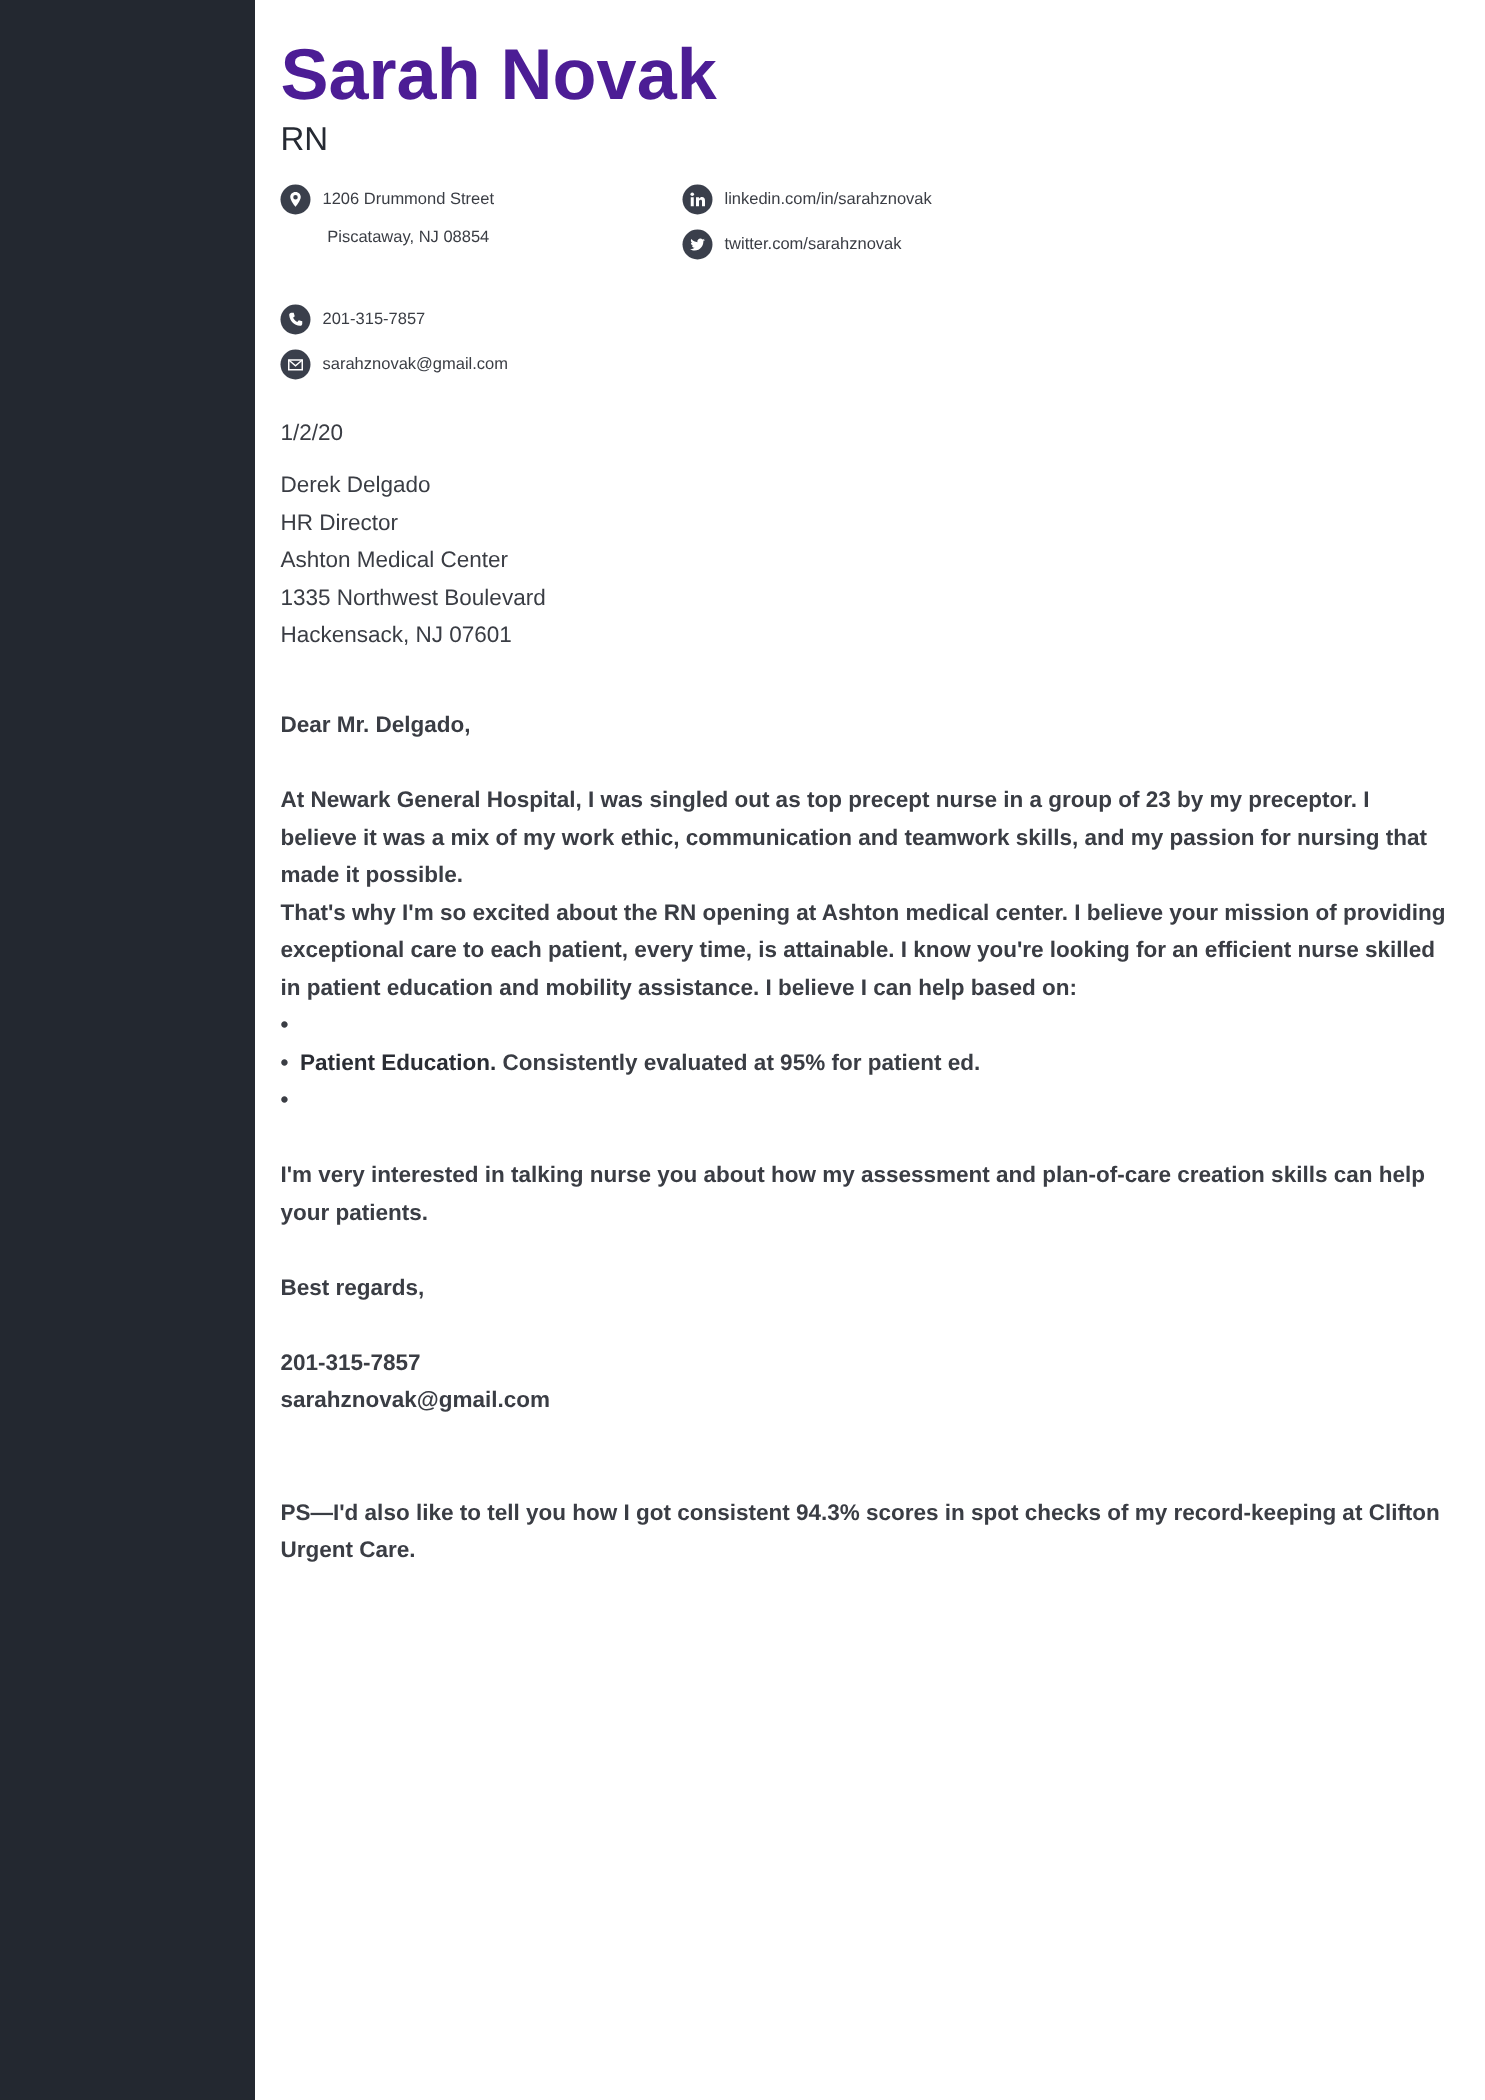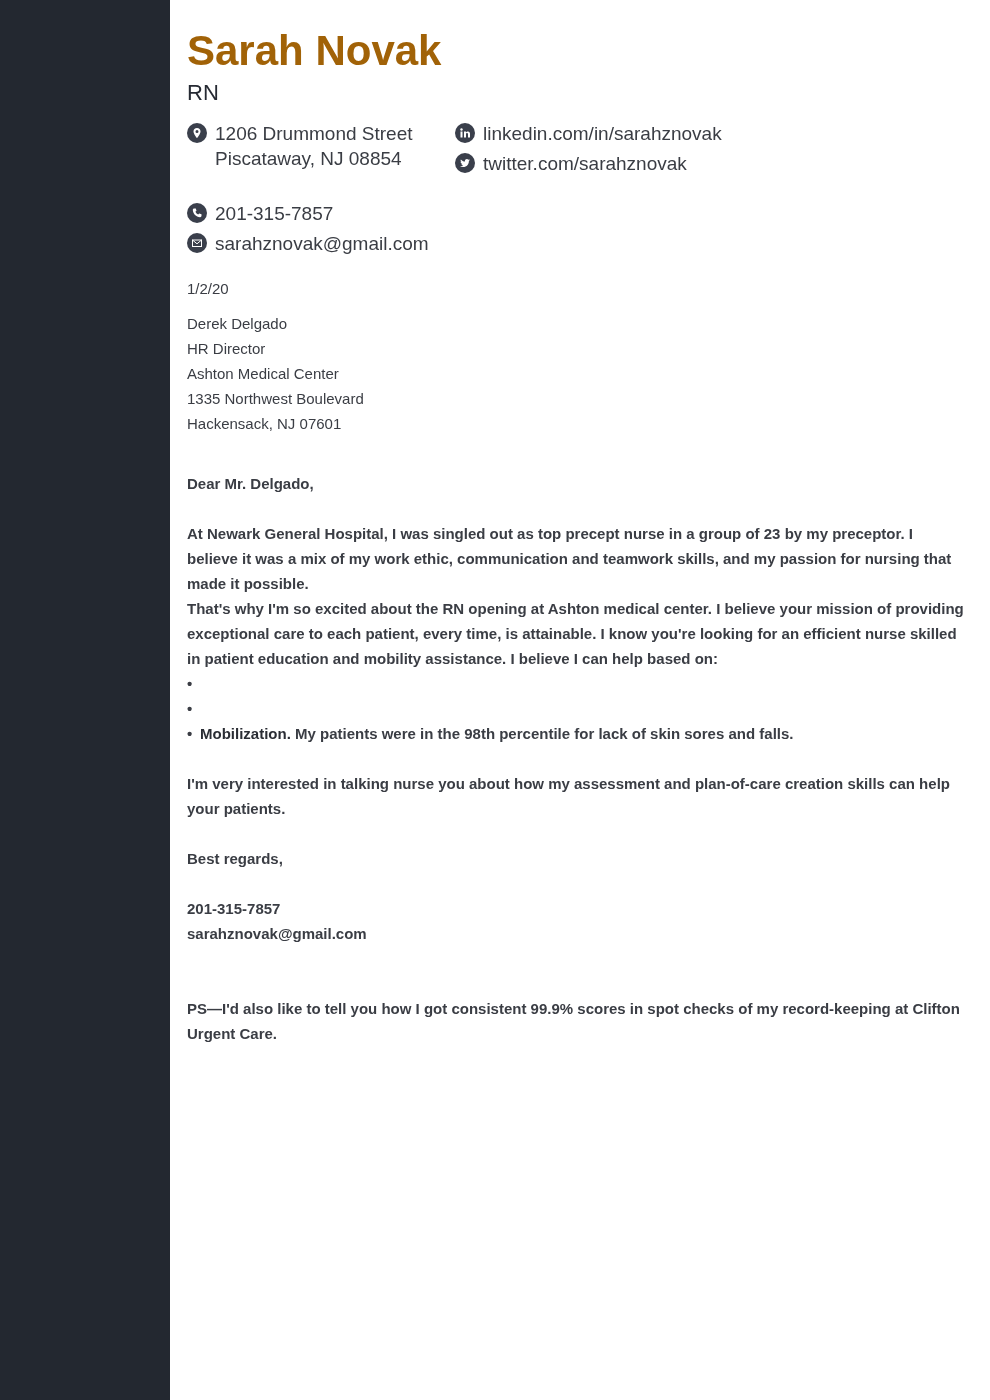--- a/index.html
+++ b/index.html
@@ -1,21 +1,21 @@
 <!DOCTYPE html>
 <html><head>
 <meta charset="utf-8">
 <style>
   html, body { margin: 0; padding: 0; }
   body { width: 990px; height: 1400px; position: relative; background: #ffffff; font-family: "Liberation Sans", sans-serif; color: #3a3d44; overflow: hidden; }
   .sidebar { position: absolute; left: 0; top: 0; width: 170px; height: 1400px; background: #232830; }
   .main { position: absolute; left: 187px; top: 0; width: 780px; }
-  .name { position: absolute; top: 27px; left: 0; font-size: 42px; font-weight: bold; color: #a16207; line-height: 48px; white-space: nowrap; }
+  .name { position: absolute; top: 27px; left: 0; font-size: 48px; font-weight: bold; color: #4c1d95; line-height: 48px; white-space: nowrap; }
   .title { position: absolute; top: 80px; left: 0; font-size: 22px; color: #262a33; line-height: 26px; text-align: right; }
-  .contact { position: absolute; display: flex; align-items: flex-start; font-size: 19px; line-height: 25px; color: #3a3d44; }
+  .contact { position: absolute; display: flex; align-items: flex-start; font-size: 11px; line-height: 25px; color: #3a3d44; text-align: center; }
   .icon { width: 20px; height: 20px; border-radius: 50%; background: #3a3f4b; margin-right: 8px; margin-top: 2px; flex-shrink: 0; display: flex; align-items: center; justify-content: center; }
   .icon svg { width: 12px; height: 12px; }
   .text { font-size: 15px; line-height: 25px; color: #3a3d44; }
   .abs { position: absolute; left: 0; }
   .para { position: absolute; left: 0; width: 778px; font-size: 15px; line-height: 25px; color: #3a3d44; font-weight: bold; }
   .bullet { display: flex; }
   .bullet .dot { width: 13px; flex-shrink: 0; }
   .bullet b { color: #2a2d34; }
 </style>
 </head>
@@ -92,30 +92,30 @@
 
   <div class="para" style="top:521px;">At Newark General Hospital, I was singled out as top precept nurse in a group of 23 by my preceptor. I believe it was a mix of my work ethic, communication and teamwork skills, and my passion for nursing that made it possible.</div>
 
   <div class="para" style="top:596px;">
     <div>That's why I'm so excited about the RN opening at Ashton medical center. I believe your mission of providing exceptional care to each patient, every time, is attainable. I know you're looking for an efficient nurse skilled in patient education and mobility assistance. I believe I can help based on:</div>
     <div class="bullet">
       <span class="dot">•</span>
     </div>
     <div class="bullet">
       <span class="dot">•</span>
+      <span><b>Patient Education.</b><span> Consistently evaluated at 95% for patient ed.</span></span>
     </div>
     <div class="bullet">
       <span class="dot">•</span>
-      <span><b>Mobilization.</b><span> My patients were in the 98th percentile for lack of skin sores and falls.</span></span>
     </div>
   </div>
 
   <div class="para" style="top:771px;">I'm very interested in talking nurse you about how my assessment and plan-of-care creation skills can help your patients.</div>
 
   <div class="para" style="top:846px;">Best regards,</div>
 
   <div class="para" style="top:896px;">
     <div>201-315-7857</div>
     <div>sarahznovak@gmail.com</div>
   </div>
 
-  <div class="para" style="top:996px;">PS—I'd also like to tell you how I got consistent 99.9% scores in spot checks of my record-keeping at Clifton Urgent Care.</div>
+  <div class="para" style="top:996px;">PS—I'd also like to tell you how I got consistent 94.3% scores in spot checks of my record-keeping at Clifton Urgent Care.</div>
 </div>
 
 </body></html>

